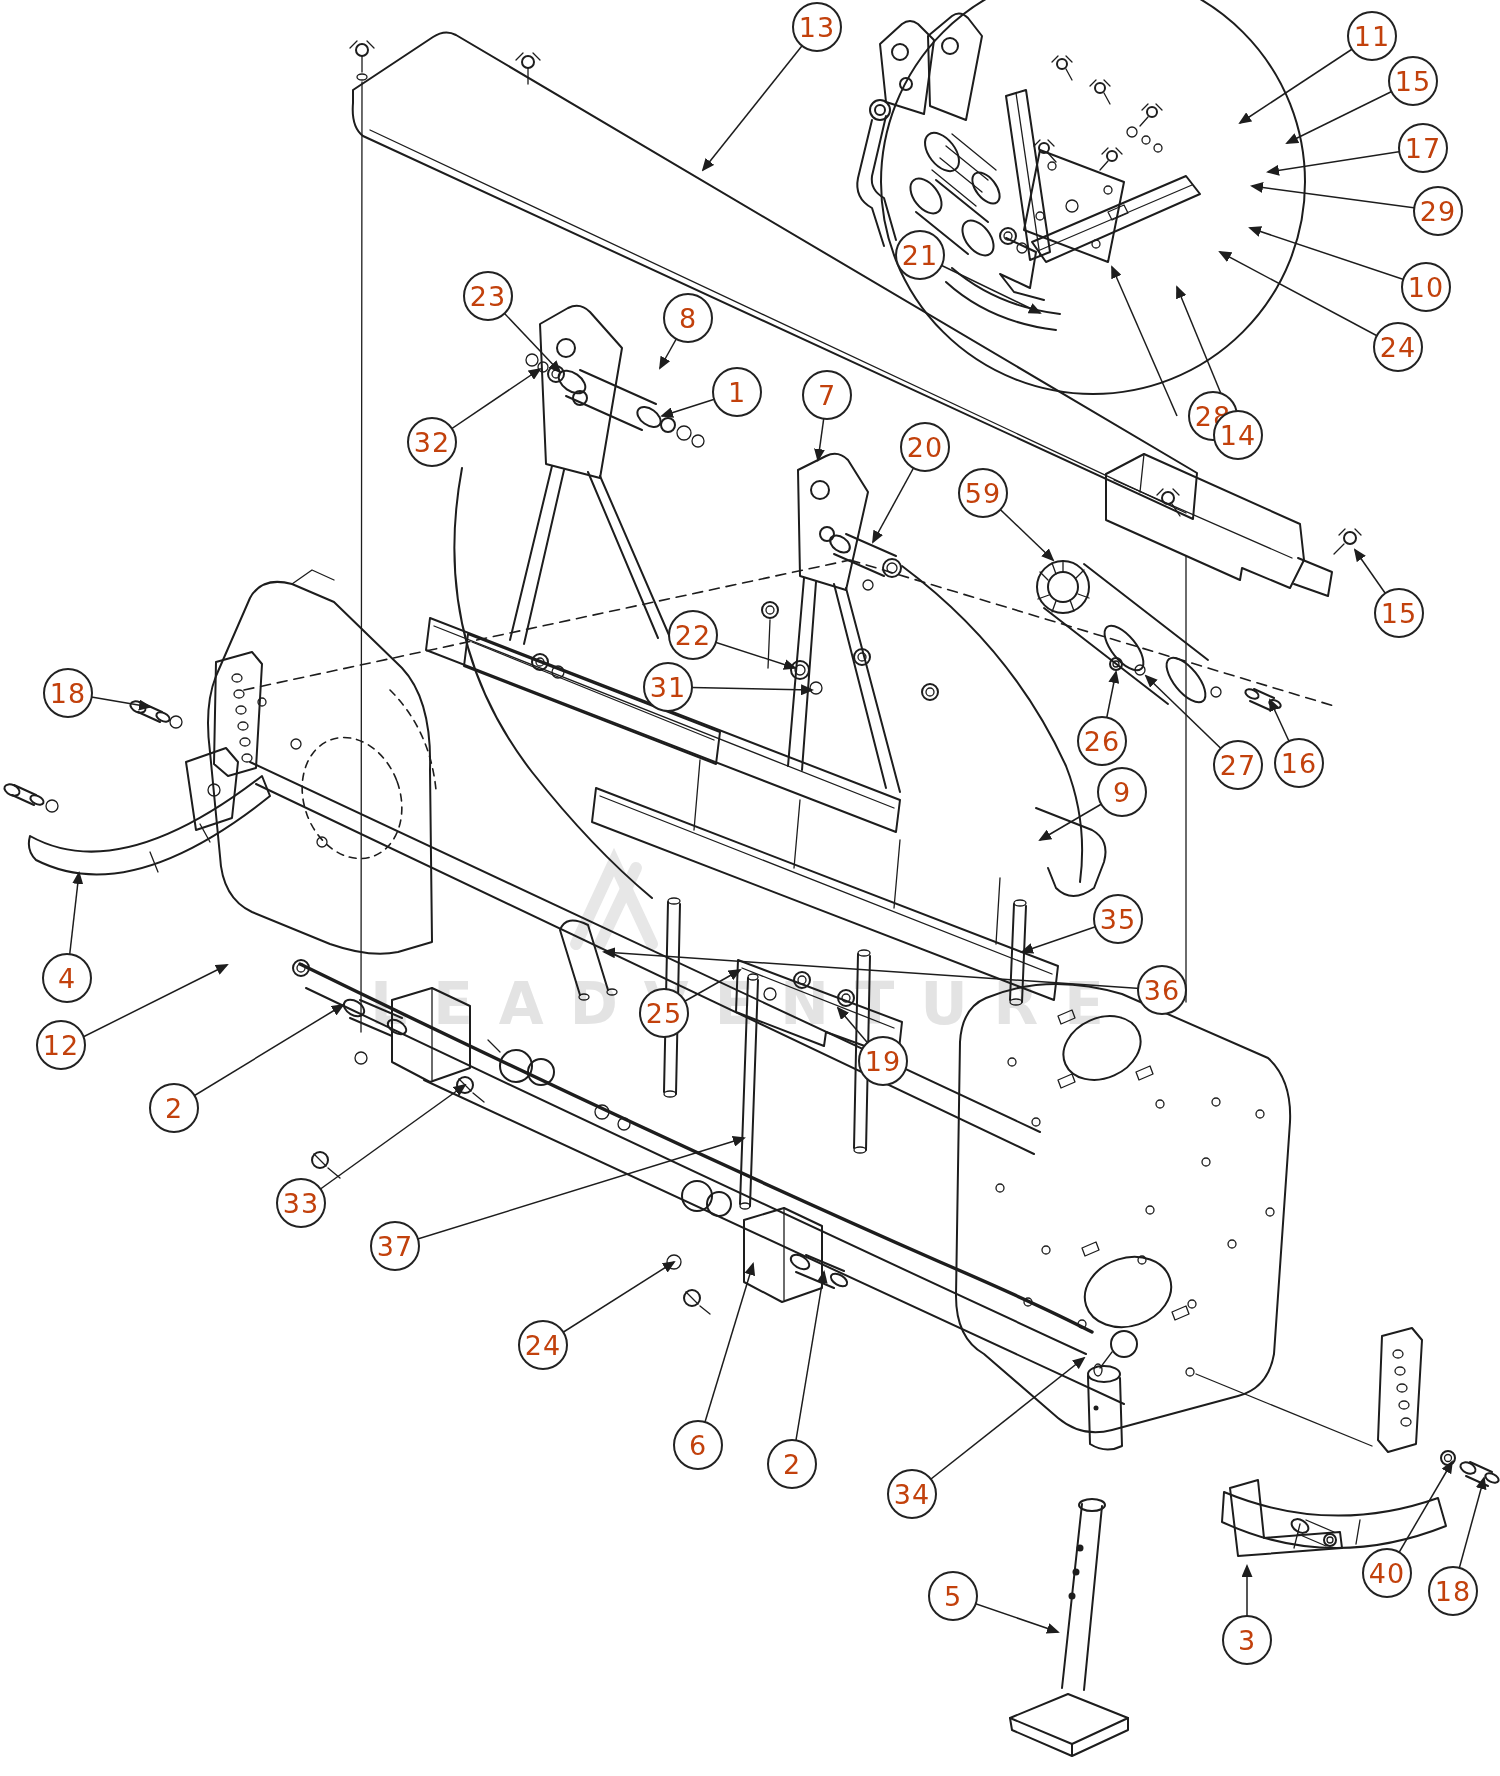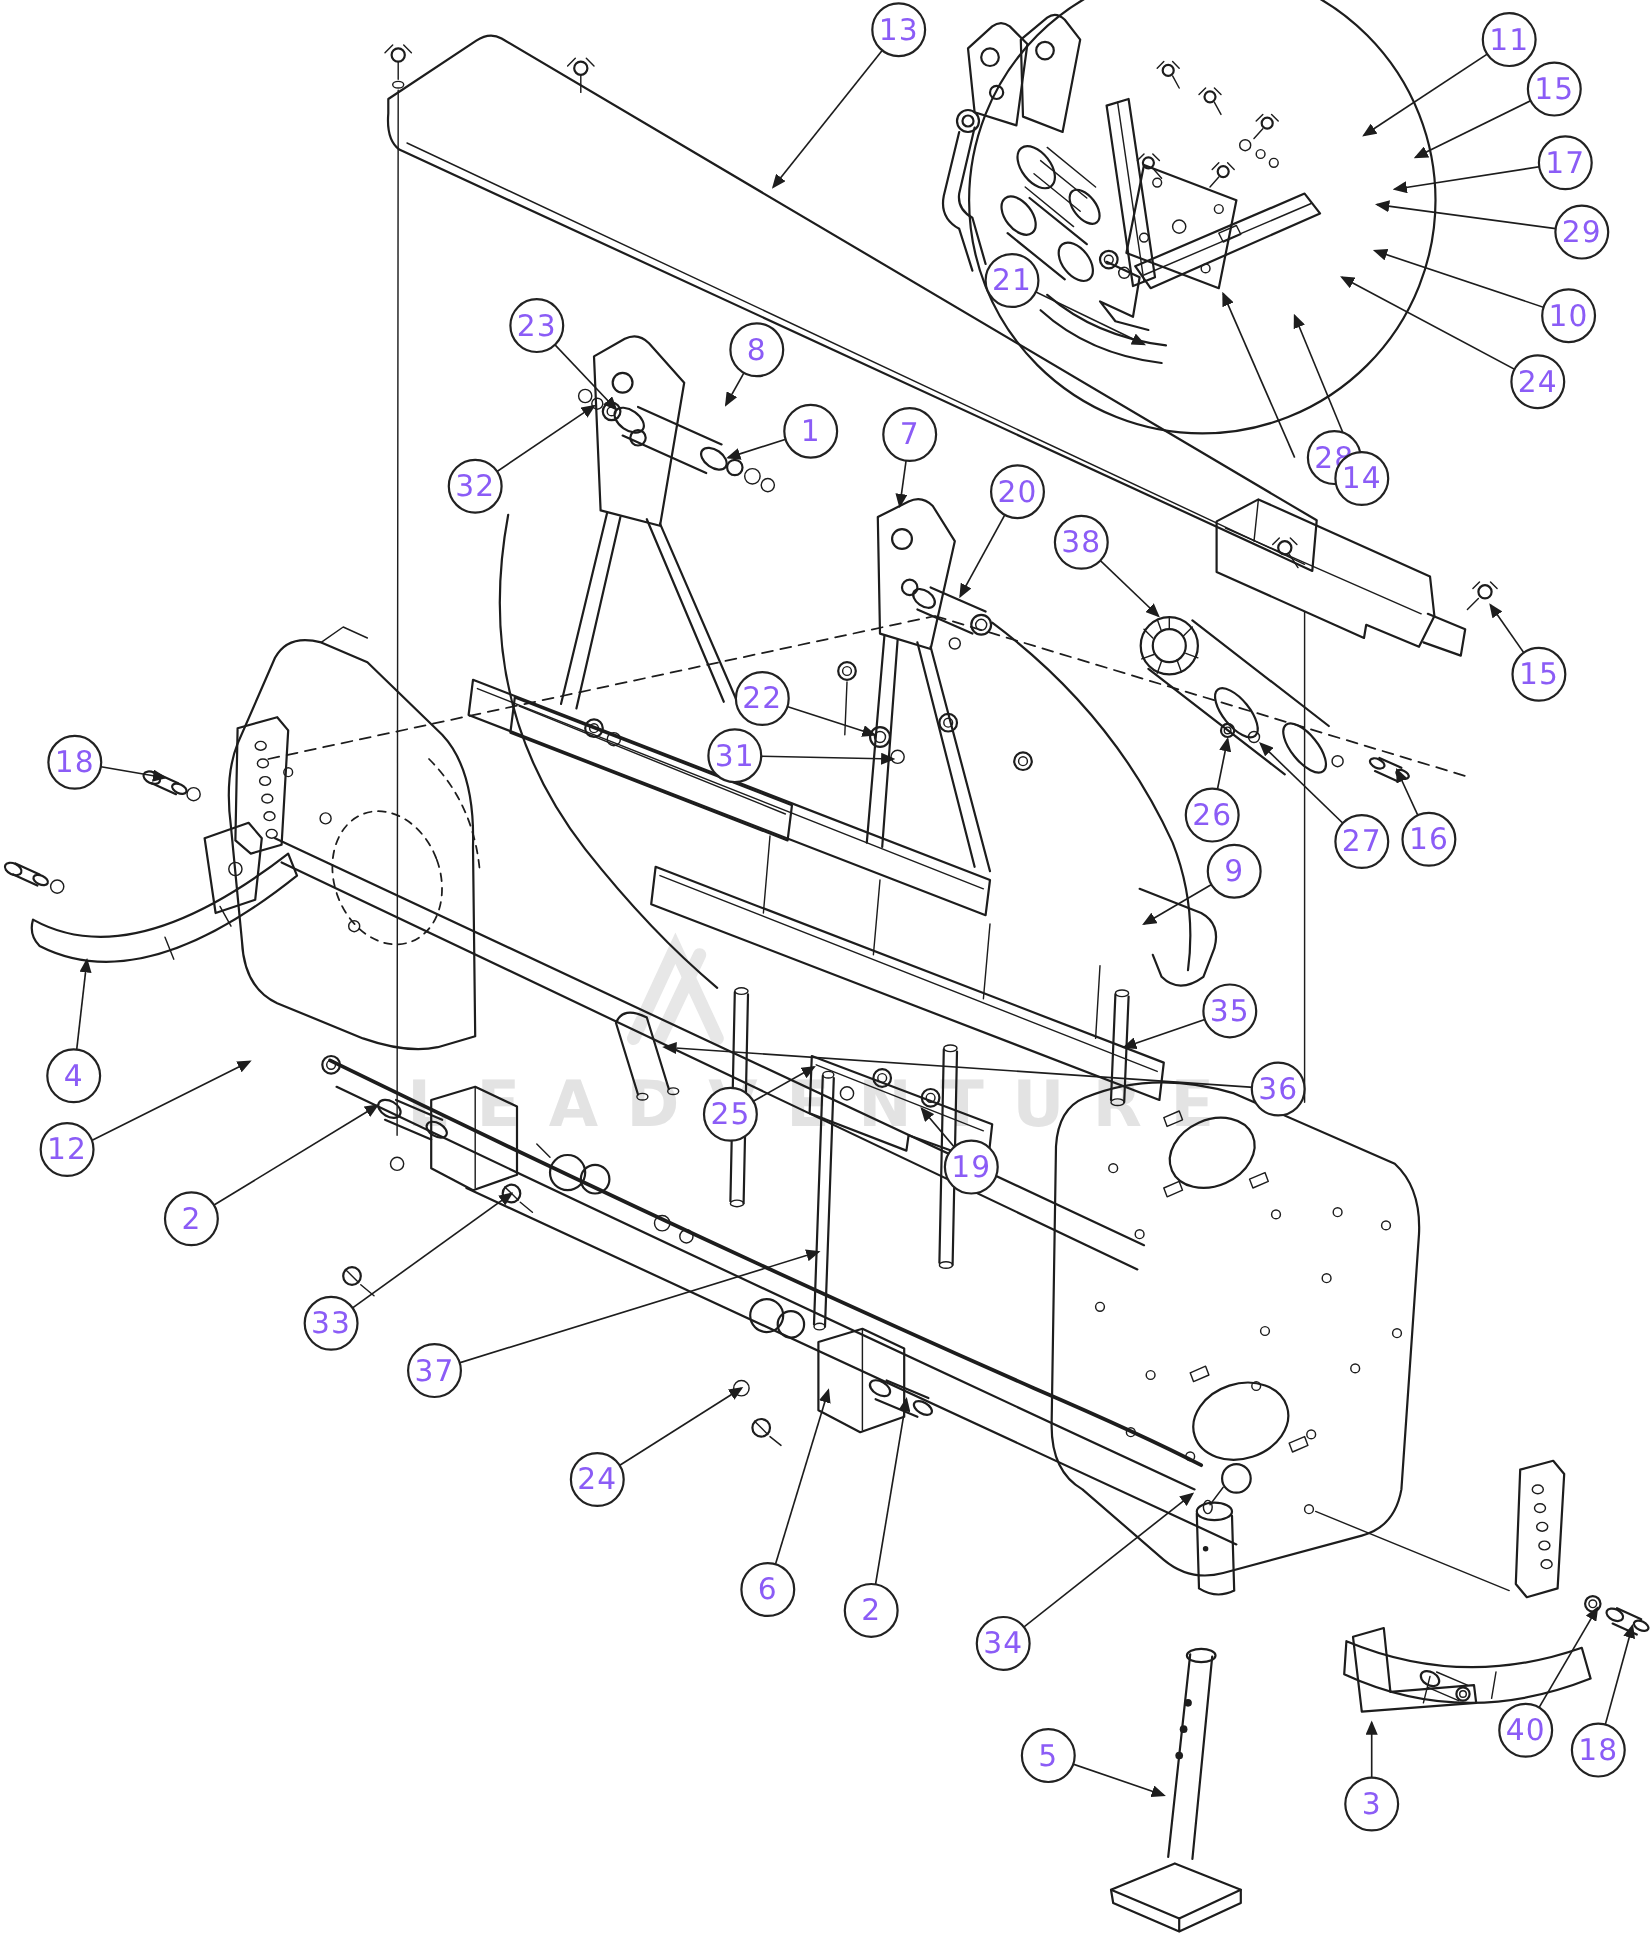--- a/index.html
+++ b/index.html
@@ -10,21 +10,21 @@
   svg .thick{stroke-width:3.4;}
   svg .dash{stroke-dasharray:10 7;stroke-width:1.6;}
   svg .dash2{stroke-dasharray:7 6;stroke-width:1.6;}
   svg .dot{fill:#1d1d1d;stroke:none;}
   svg .wm{stroke:#e7e7e7;fill:none;stroke-width:12;stroke-linecap:round;}
   svg .wmtxt{fill:#e3e3e3;stroke:none;font-family:"DejaVu Sans",sans-serif;
              font-size:58px;letter-spacing:26px;font-weight:700;}
   .balloon{position:absolute;width:50px;height:50px;box-sizing:border-box;
            border:2.4px solid #222;border-radius:50%;background:#fff;
            display:flex;align-items:center;justify-content:center;
-           font-size:27px;color:#8b5cf6;letter-spacing:1px;line-height:1;}
+           font-size:27px;color:#c2410c;letter-spacing:1px;line-height:1;}
   .caption{position:absolute;left:0;top:1740px;width:1424px;text-align:center;
            font-family:"Liberation Sans",sans-serif;font-size:21px;color:#101010;}
 </style>
 </head>
 <body>
 
 <div class="stage">
 
 <svg id="art" width="1500" height="1776" viewBox="0 0 1500 1776">
   <defs>
@@ -371,21 +371,21 @@
       <div class="balloon" style="left: 1373px; top: 322px;">24</div>
       <div class="balloon" style="left: 895px; top: 230px;">21</div>
       <div class="balloon" style="left: 1152px; top: 391px; margin-left: 36px;">28</div>
       <div class="balloon" style="left: 1213px; top: 410px;">14</div>
       <div class="balloon" style="left: 463px; top: 271px;">23</div>
       <div class="balloon" style="left: 663px; top: 293px;">8</div>
       <div class="balloon" style="left: 712px; top: 367px;">1</div>
       <div class="balloon" style="left: 407px; top: 417px;">32</div>
       <div class="balloon" style="left: 802px; top: 370px;">7</div>
       <div class="balloon" style="left: 900px; top: 422px;">20</div>
-      <div class="balloon" style="left: 958px; top: 468px;">38</div>
+      <div class="balloon" style="left: 958px; top: 468px;">59</div>
       <div class="balloon" style="left: 668px; top: 610px;">22</div>
       <div class="balloon" style="left: 643px; top: 662px;">31</div>
       <div class="balloon" style="left: 43px; top: 668px;">18</div>
       <div class="balloon" style="left: 42px; top: 953px;">4</div>
       <div class="balloon" style="left: 36px; top: 1020px;">12</div>
       <div class="balloon" style="left: 149px; top: 1083px;">2</div>
       <div class="balloon" style="left: 1077px; top: 716px;">26</div>
       <div class="balloon" style="left: 1213px; top: 740px;">27</div>
       <div class="balloon" style="left: 1274px; top: 738px;">16</div>
       <div class="balloon" style="left: 1374px; top: 588px;">15</div>

